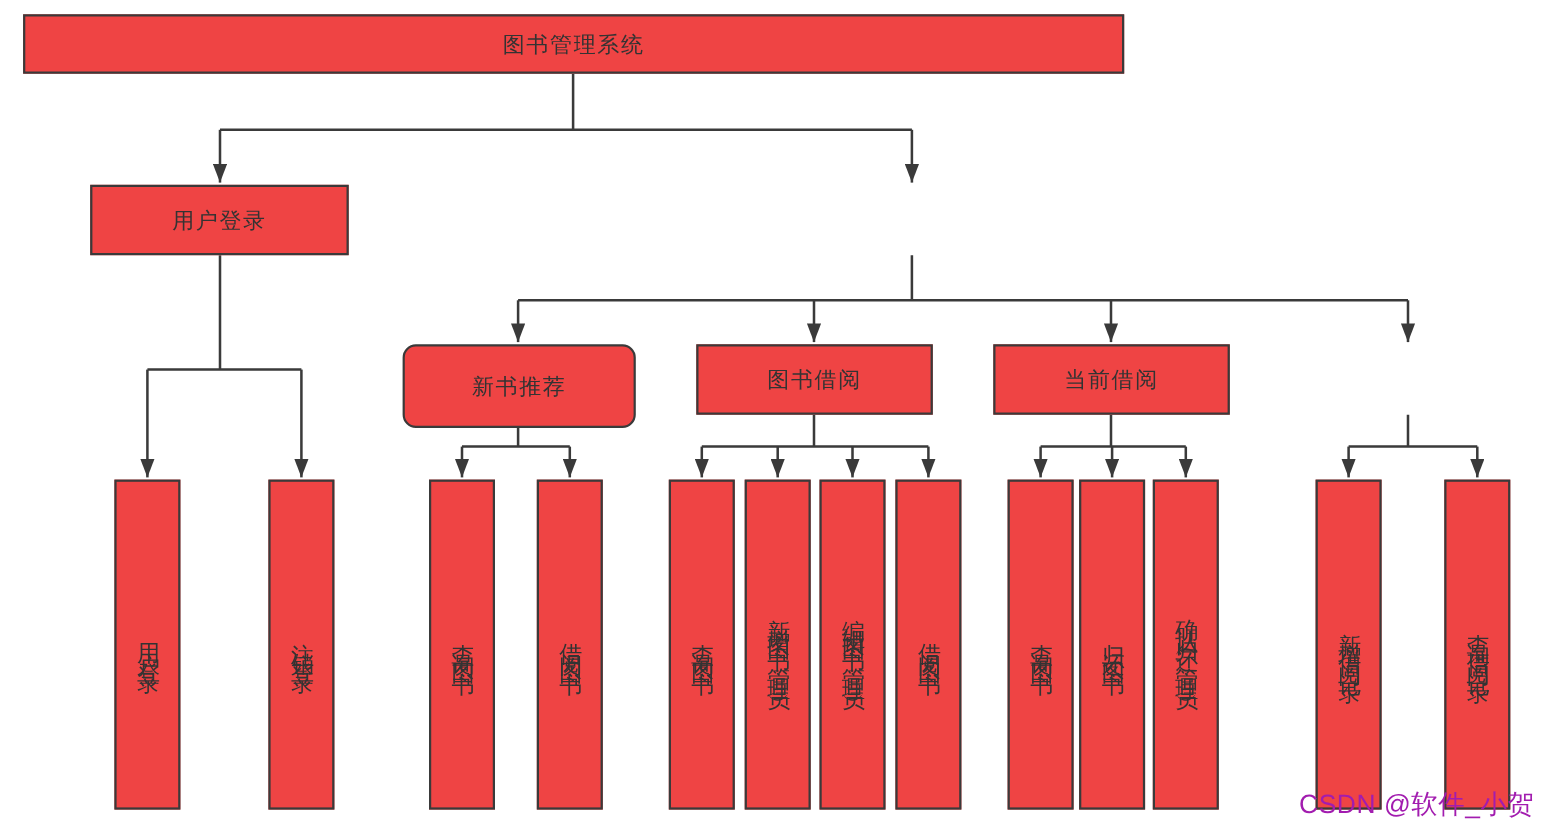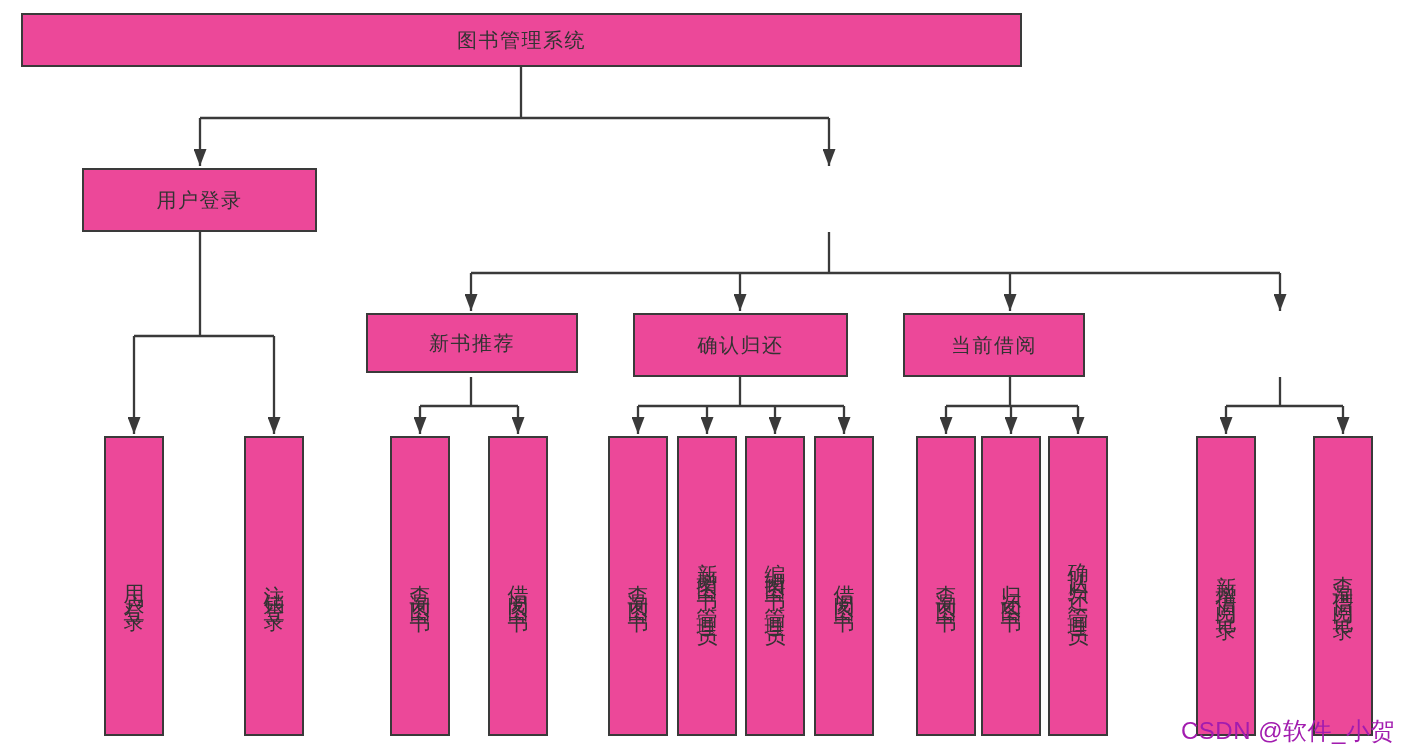--- a/index.html
+++ b/index.html
@@ -3,21 +3,21 @@
 <meta charset="utf-8">
 <style>
   html,body { margin:0; padding:0; background:#ffffff; }
   .stage {
     position:relative; width:1405px; height:747px; background:#ffffff;
     font-family:"Liberation Sans","DejaVu Sans",sans-serif; overflow:hidden;
   }
   .connector-layer { position:absolute; left:0; top:0; z-index:0; }
   .node {
     position:absolute; box-sizing:border-box; z-index:1;
-    border:2px solid #3a3a3a; background:#ec4899;
+    border:2px solid #3a3a3a; background:#ef4444;
     display:flex; align-items:center; justify-content:center;
     color:#333333; font-size:20px; letter-spacing:1.5px;
     white-space:nowrap;
   }
   .node.v {
     writing-mode:vertical-rl; text-orientation:mixed;
     font-size:21px; letter-spacing:9px; white-space:normal;
   }
   .watermark {
     position:absolute; left:1181px; top:715px; z-index:5;
@@ -70,23 +70,23 @@
 
       <line x1="1226" y1="406" x2="1226" y2="434" marker-end="url(#arrow)"></line>
       <line x1="1343" y1="406" x2="1343" y2="434" marker-end="url(#arrow)"></line>
     </g>
   </svg>
 
   <div class="node" style="left:21px;top:13px;width:1001px;height:54px;">图书管理系统</div>
 
   <div class="node" style="left:82px;top:168px;width:235px;height:64px;">用户登录</div>
 
-  <div class="node" style="left:366px;top:313px;width:212px;height:60px;">新书推荐</div>
-  <div class="node" style="left:633px;top:313px;width:215px;height:64px;">确认归还</div>
-  <div class="node" style="left:903px;top:313px;width:182px;height:64px;">当前借阅</div>
+  <div class="node" style="left:366px;top:313px;width:212px;height:76px;border-radius:12px;">新书推荐</div>
+  <div class="node" style="left:633px;top:313px;width:215px;height:64px;">图书借阅</div>
+  <div class="node" style="left:903px;top:313px;width:215px;height:64px;">当前借阅</div>
 
   <div class="node v" style="left:104px;top:436px;width:60px;height:300px;">用户登录</div>
   <div class="node v" style="left:244px;top:436px;width:60px;height:300px;">注销登录</div>
 
   <div class="node v" style="left:390px;top:436px;width:60px;height:300px;">查询图书</div>
   <div class="node v" style="left:488px;top:436px;width:60px;height:300px;">借阅图书</div>
 
   <div class="node v" style="left:608px;top:436px;width:60px;height:300px;">查询图书</div>
   <div class="node v" style="left:677px;top:436px;width:60px;height:300px;">新增图书（管理员）</div>
   <div class="node v" style="left:745px;top:436px;width:60px;height:300px;">编辑图书（管理员）</div>

